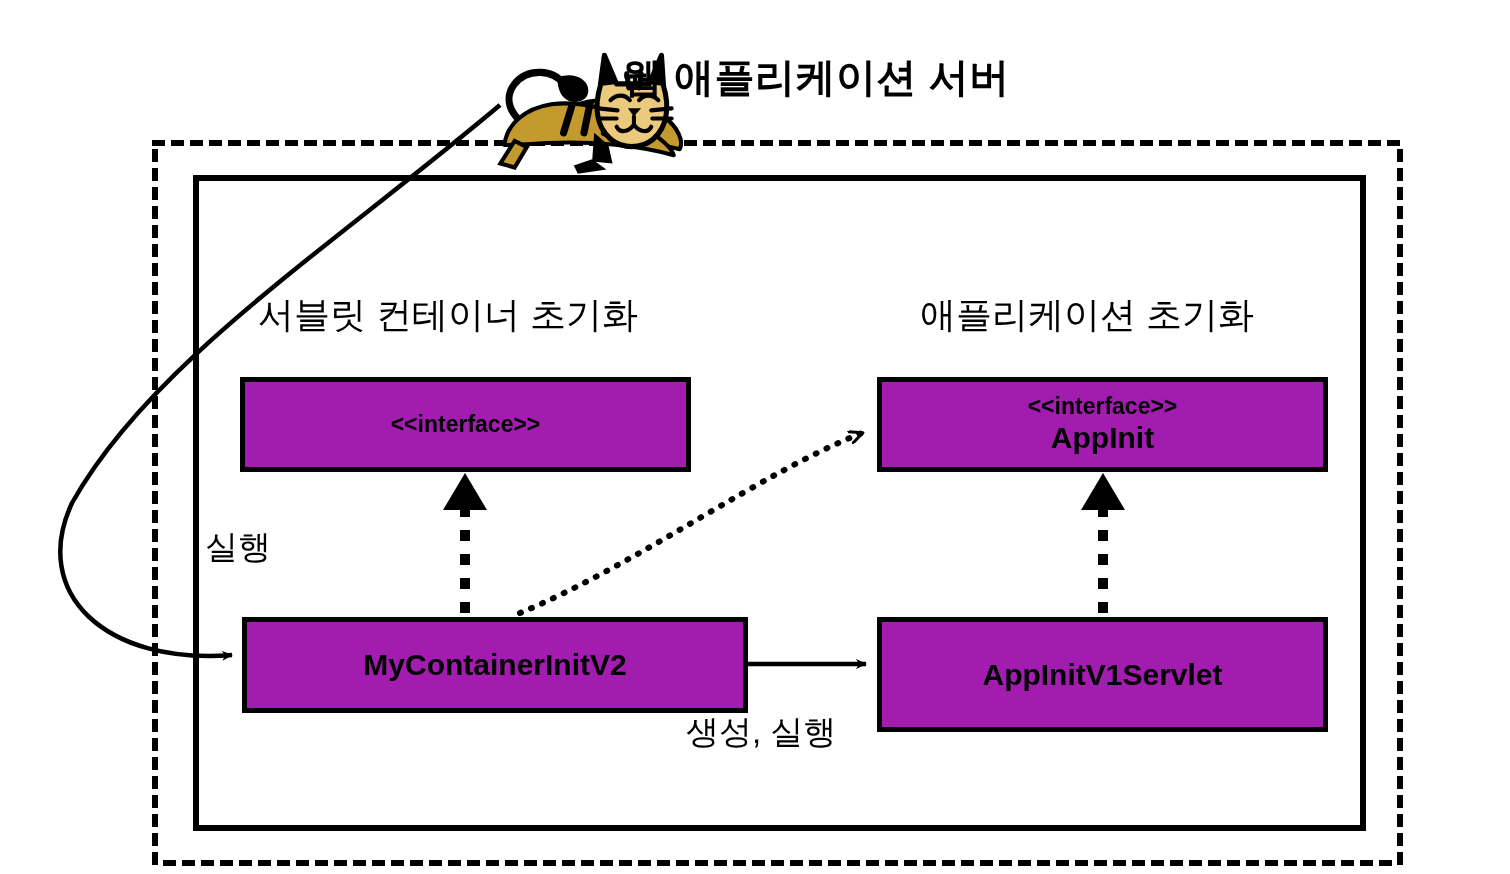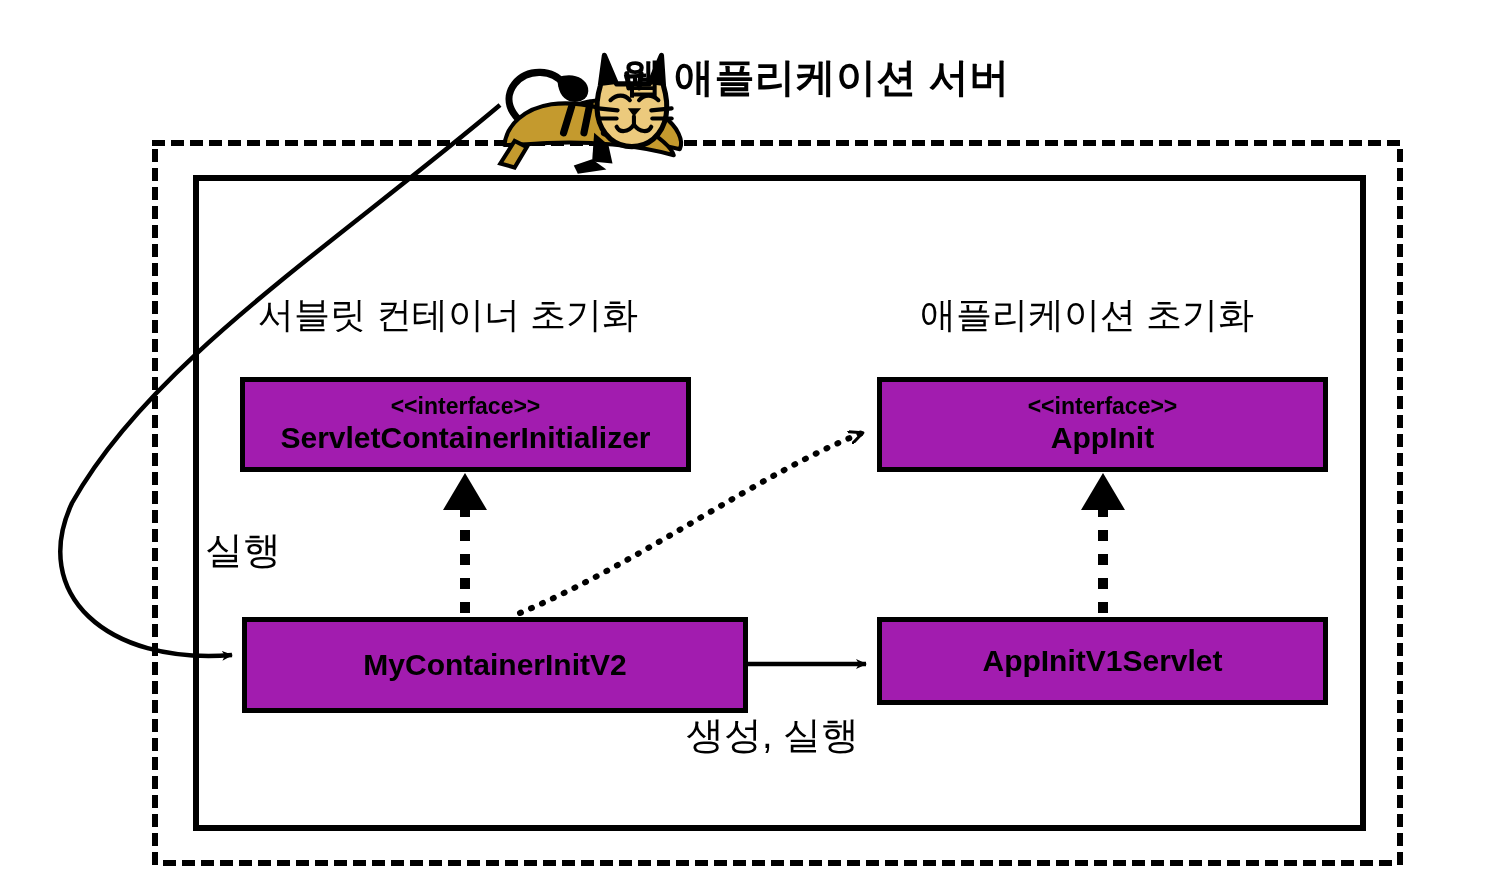--- a/index.html
+++ b/index.html
@@ -65,23 +65,23 @@
     line-height: 1.15;
   }
   .node .cname {
     font-size: 30px;
     font-weight: 700;
     line-height: 1.2;
   }
   #node-sci       { left: 240px; top: 344px; width: 451px; height: 95px; }
   #node-appinit   { left: 877px; top: 344px; width: 451px; height: 95px; }
   #node-mycontainer { left: 242px; top: 584px; width: 506px; height: 96px; }
-  #node-appinitv1   { left: 877px; top: 584px; width: 451px; height: 88px; }
+  #node-appinitv1   { left: 877px; top: 584px; width: 451px; height: 115px; }
   
-  .edge-label { font-size: 38px; font-weight: 400; }
+  .edge-label { font-size: 33px; font-weight: 400; }
   #label-run      { left: 205px; top: 496px; }
   #label-create   { left: 686px; top: 681px; }
   #label-handles  { left: 597px; top: 527px; font-size: 27px; }
 </style>
 </head>
 <body>
 
 <div id="canvas">
 
   <svg id="vector-layer" viewBox="0 0 1510 874">
@@ -165,21 +165,20 @@
   </svg>
 
   <div class="lbl page-title">웹 애플리케이션 서버</div>
 
   <div class="lbl section-heading" id="heading-app">애플리케이션 초기화</div>
 
   <div class="lbl section-heading" id="heading-servlet">서블릿 컨테이너 초기화</div>
 
   <div class="node" id="node-sci">
     <div class="stereotype">&lt;&lt;interface&gt;&gt;</div>
-    <div class="cname">ServletContainerInitializer</div>
   </div>
 
   <div class="node" id="node-appinit">
     <div class="stereotype">&lt;&lt;interface&gt;&gt;</div>
     <div class="cname">AppInit</div>
   </div>
 
   <div class="node" id="node-mycontainer">
     <div class="cname">MyContainerInitV2</div>
   </div>

